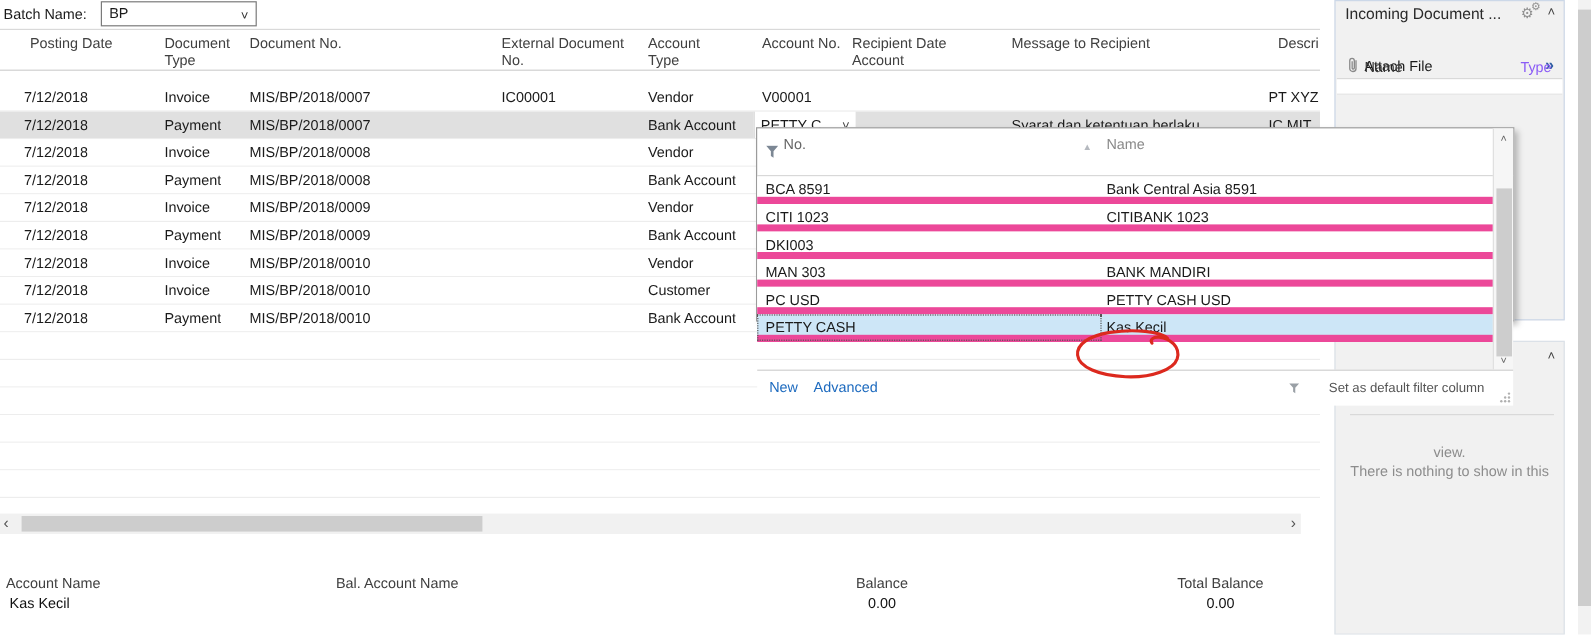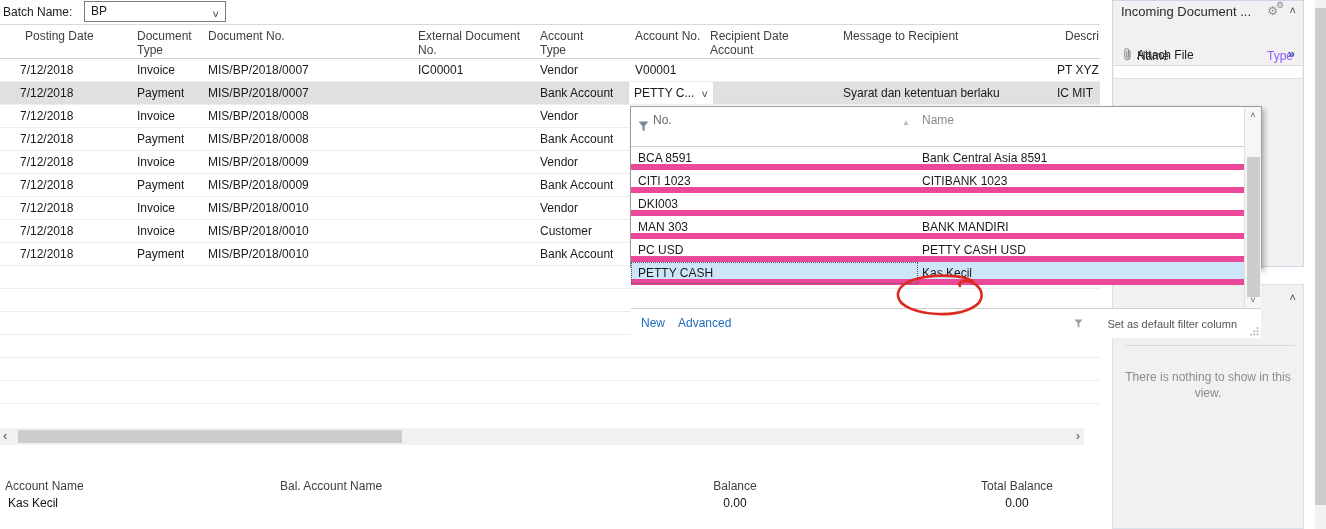--- a/index.html
+++ b/index.html
@@ -6,29 +6,29 @@
   html,body { background:#fff; }
   #canvas {
     position:relative; width:1326px; height:529px; overflow:hidden;
     font-family:"Liberation Sans", sans-serif; font-size:12px; color:#1a1a1a;
     background:#fff;
   }
   .abs { position:absolute; }
 
   
   #batch-label { left:3px; top:5px; color:#1a1a1a; }
-  #batch-select { left:84px; top:1px; width:142px; height:21px; background:#fff;
+  #batch-select { left:84px; top:1px; width:130px; height:21px; background:#fff;
     border:1px solid #7a7a7a; line-height:19px; padding-left:6px; cursor:pointer; }
   #batch-select .chev { position:absolute; right:6px; top:3px; font-size:11px; color:#333; }
   #topline { left:0; top:24px; width:1100px; border-top:1px solid #d9d9d9; }
 
   
   #grid-header { left:0; top:25px; width:1100px; height:34px; border-bottom:1px solid #d0d0d0; }
   #grid-header span { position:absolute; top:4px; color:#404040; line-height:14px; cursor:pointer; }
-  #rows { left:0; top:59px; width:1100px; }
+  #rows { left:0; top:70px; width:1100px; }
   .row { position:relative; width:1100px; height:23px; line-height:22px;
     border-bottom:1px solid #ededed; background:#fff; }
   .row.selected { background:#e0e0e0; }
   .row span { position:absolute; top:0; white-space:nowrap; overflow:hidden; }
   #combo-cell { position:absolute; left:628px; top:0; width:85px; height:22px; background:#fff;
     border-left:1px solid #d9d9d9; cursor:pointer; }
   #combo-cell .txt { position:absolute; left:5px; top:0; }
   #combo-cell .chev { position:absolute; right:5px; top:1px; font-size:11px; color:#444; }
 
   
@@ -256,22 +256,22 @@
       <span class="name">Name</span>
       <span class="type">Type</span>
     </div>
     <div id="incoming-empty-row"></div>
   </div>
 
   <div class="abs panel" id="panel2">
     <span class="panel-chev" style="top:6px;">˄</span>
     <div id="panel2-divider"></div>
     <div id="factbox-empty">
+      <div>view.</div>
       <div>There is nothing to show in this</div>
-      <div>view.</div>
     </div>
   </div>
 
   <div class="abs" id="vscroll">
     <div id="vscroll-thumb"></div>
   </div>
 
   <div class="abs" id="dropdown">
     <div id="dd-header">
       <svg width="11" height="12" viewBox="0 0 11 12" style="position:absolute;left:7px;top:14px;">

